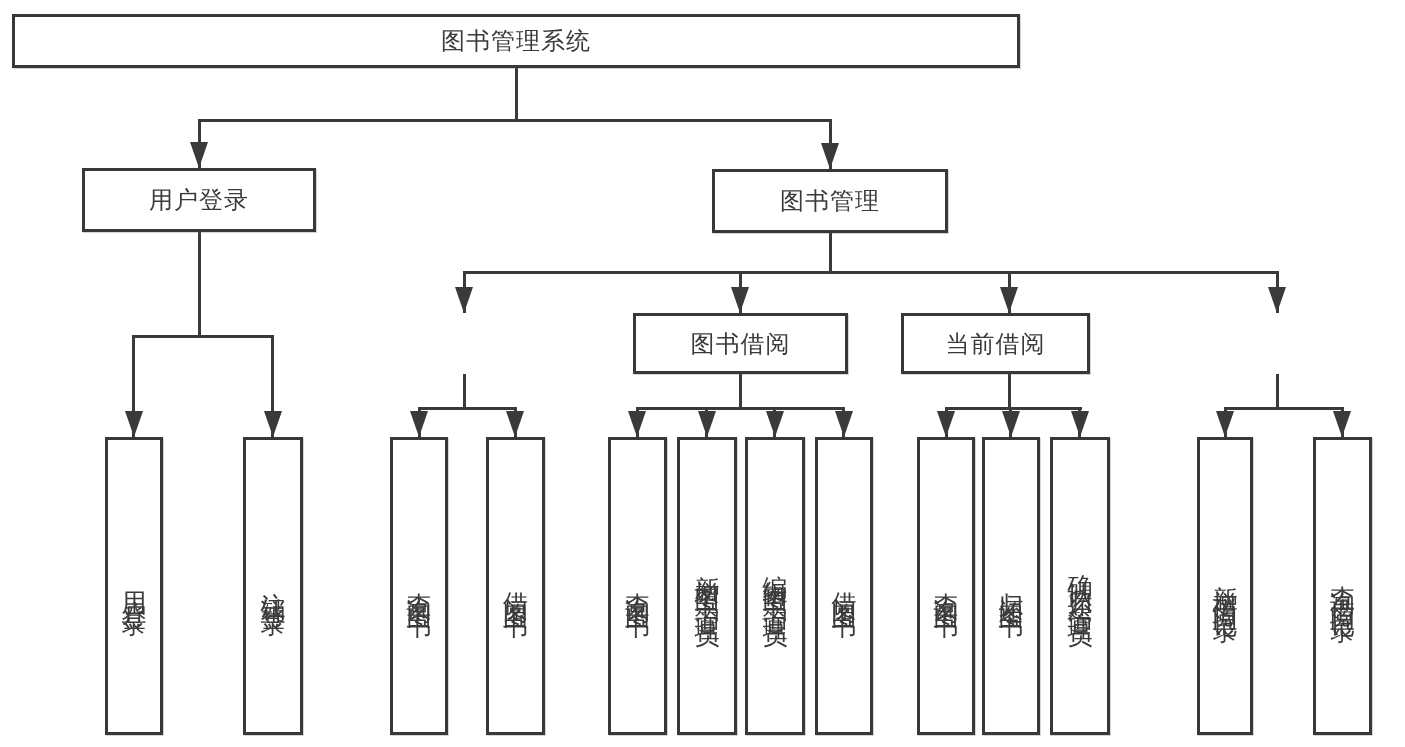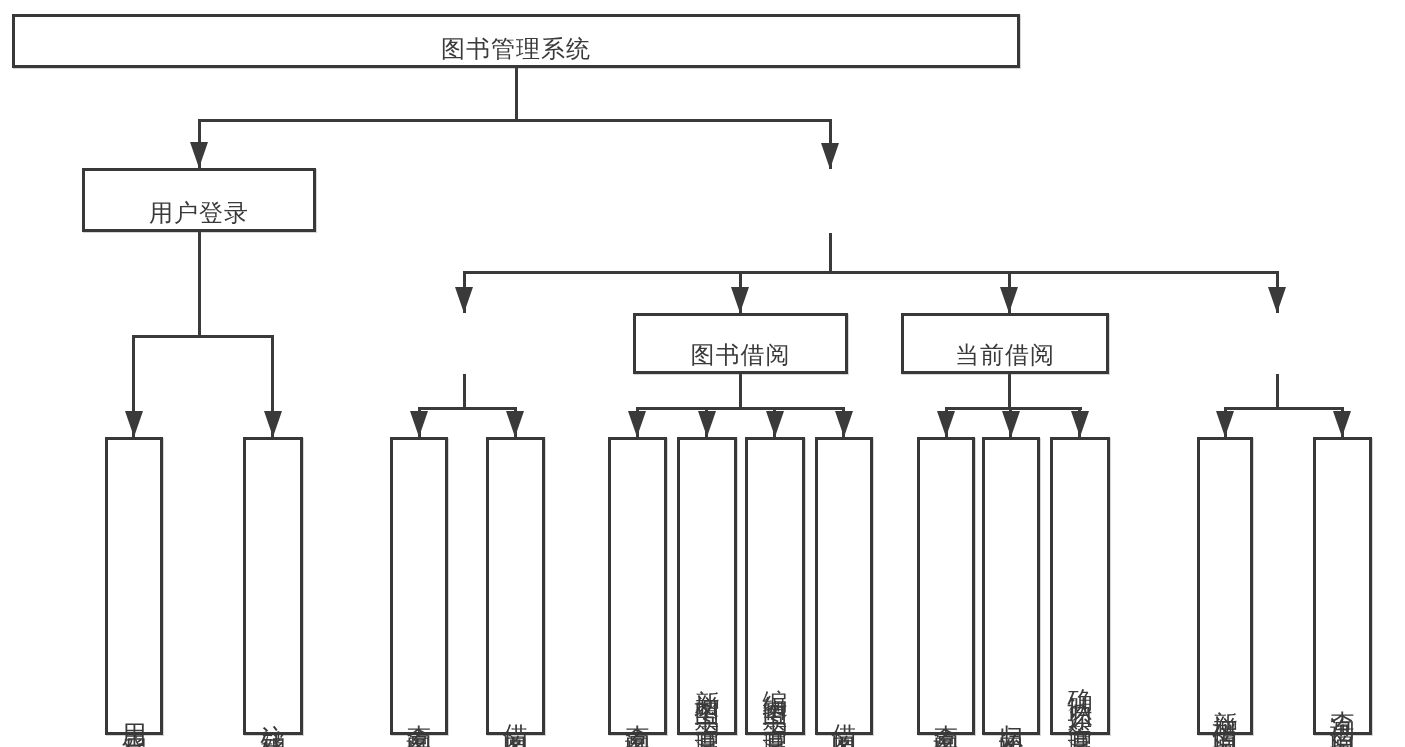--- a/index.html
+++ b/index.html
@@ -6,21 +6,21 @@
   html,body { margin:0; padding:0; background:#ffffff; }
   .canvas {
     position:relative; width:1405px; height:747px;
     background:#ffffff; overflow:hidden;
     font-family:"Liberation Sans", sans-serif;
     color:#3a3a3a;
   }
   .node {
     position:absolute; box-sizing:border-box;
     border:3px solid #383838; background:#ffffff;
-    display:flex; align-items:flex-end; justify-content:center;
+    display:flex; align-items:center; justify-content:center;
     box-shadow:1px 1px 0 rgba(90,90,90,0.25);
   }
   .node-h { font-size:24px; letter-spacing:1px; white-space:nowrap; }
   .node-v { font-size:25px; }
   .node-v .vtxt {
     writing-mode:vertical-rl; text-orientation:mixed;
     letter-spacing:7px; line-height:1; white-space:nowrap;
   }
   .cline { position:absolute; background:#3a3a3a; }
   .arrow {
@@ -100,27 +100,30 @@
   <div class="arrow" style="left:1333px;top:411px"></div>
 
   <div class="node node-h" style="left:12px;top:14px;width:1008px;height:54px">
     <span>图书管理系统</span>
   </div>
 
   <div class="node node-h" style="left:82px;top:168px;width:234px;height:64px">
     <span>用户登录</span>
   </div>
 
+  <div class="node node-h" style="left:712px;top:169px;width:236px;height:64px">
+    <span>图书管理</span>
+  </div>
 
 
   <div class="node node-h" style="left:633px;top:313px;width:215px;height:61px">
     <span>图书借阅</span>
   </div>
 
-  <div class="node node-h" style="left:901px;top:313px;width:208px;height:61px">
+  <div class="node node-h" style="left:901px;top:313px;width:189px;height:61px">
     <span>当前借阅</span>
   </div>
 
 
   <div class="node node-v" style="left:105px;top:437px;width:58px;height:298px">
     <span class="vtxt">用户登录</span>
   </div>
   <div class="node node-v" style="left:243px;top:437px;width:60px;height:298px">
     <span class="vtxt">注销登录</span>
   </div>

